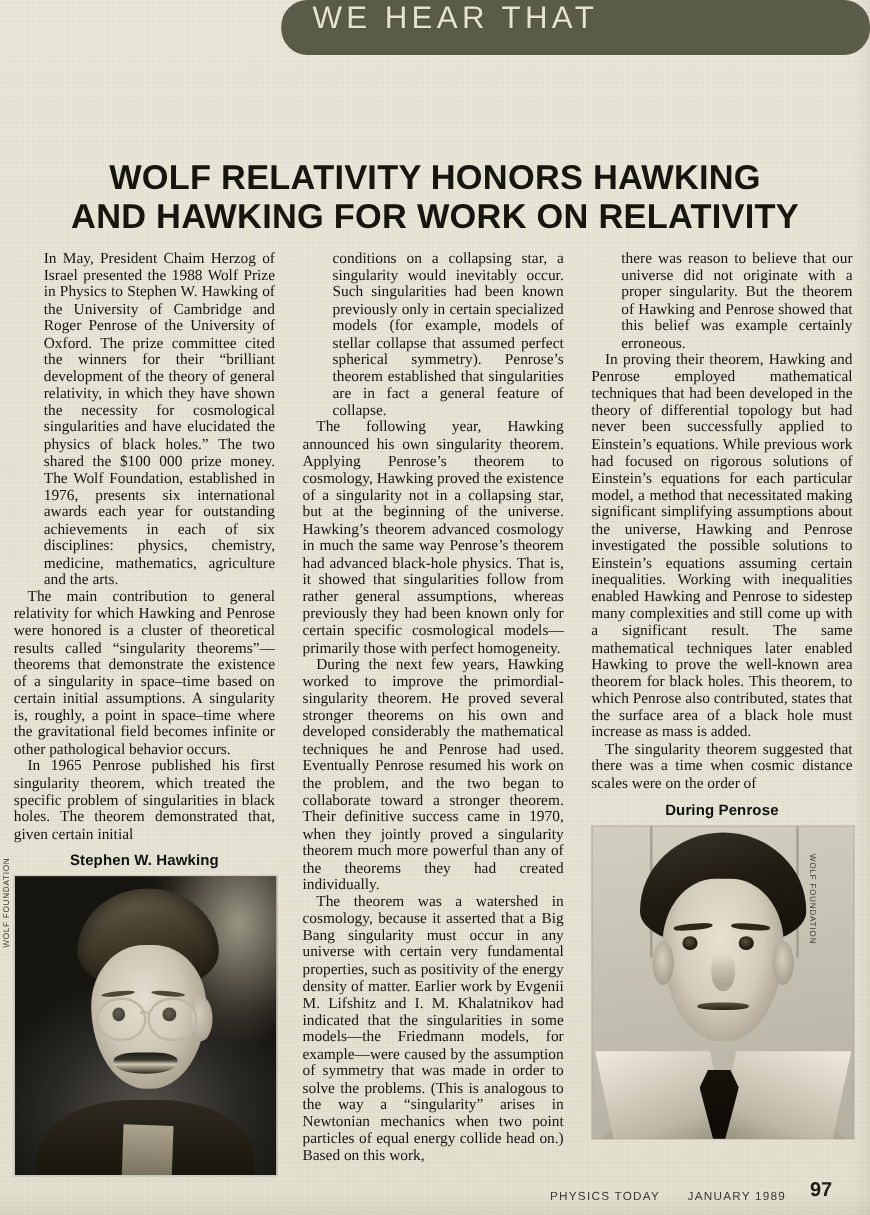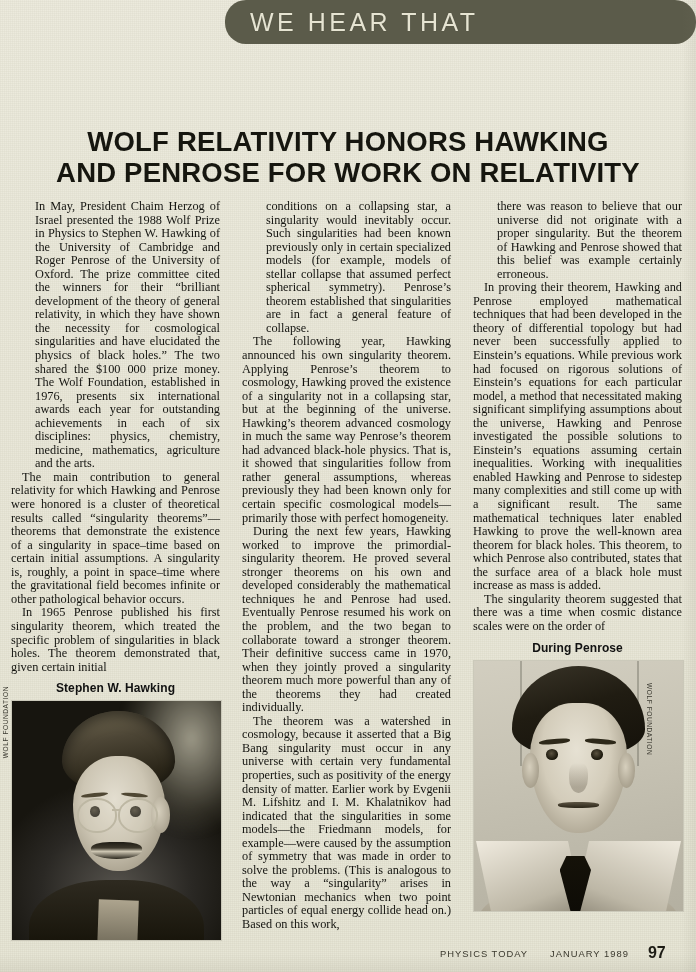--- a/index.html
+++ b/index.html
@@ -17,21 +17,21 @@
       repeating-linear-gradient(0deg, rgba(0,0,0,0.022) 0 1px, rgba(255,255,255,0.02) 1px 2px),
       repeating-linear-gradient(90deg, rgba(0,0,0,0.018) 0 1px, rgba(255,255,255,0.015) 1px 2px),
       linear-gradient(180deg,#eceadb 0%, #e9e7d7 40%, #e6e4d3 100%);
   }
   .paper-inner{position:absolute;inset:0;}
 
   
   .banner{
     position:absolute;left:225px;top:0;width:471px;height:44px;
     background:#5b5b4a;
-    display:flex;align-items:center;border-radius:21px;
+    display:flex;align-items:flex-start;border-radius:21px;
   }
   .banner-title{
     color:#e6e4d2;
     font-family:"Liberation Sans", sans-serif;
     font-size:25px;
     letter-spacing:3.5px;
     font-weight:400;
     margin-left:25px;
     text-shadow:0 0 1px rgba(0,0,0,.3);
   }
@@ -235,21 +235,21 @@
     color:#3b3a31;
     writing-mode:vertical-rl;
     white-space:nowrap;
   }
   .credit.left{left:2px;top:686px;transform:rotate(180deg);}
   .credit.right{left:646px;top:683px;}
 
   
   .footer{
     position:absolute;left:440px;top:944px;width:240px;
-    display:flex;align-items:center;
+    display:flex;align-items:flex-end;
     font-family:"Liberation Sans", sans-serif;
     color:#3a382d;
   }
   .footer .ft{font-size:9.4px;letter-spacing:1px;}
   .footer .fd{font-size:9.4px;letter-spacing:1px;margin-left:22px;}
   .footer .fp{font-size:16px;font-weight:700;margin-left:19px;color:#1d1c15;}
 
   
   .scan-edge{
     position:absolute;right:0;top:0;width:14px;height:972px;
@@ -267,21 +267,21 @@
 
 <div class="page">
   <div class="paper-inner">
 
     <div class="banner">
       <div class="banner-title">WE HEAR THAT</div>
     </div>
 
     <h1 class="headline">
       <span class="l1">WOLF RELATIVITY HONORS HAWKING</span>
-      <span class="l2">AND PENROSE FOR WORK ON RELATIVITY</span>
+      <span class="l2">AND HAWKING FOR WORK ON RELATIVITY</span>
     </h1>
 
     <div class="cols">
 
       <div class="col">
         <p class="noindent">In May, President Chaim Herzog of Israel presented the 1988 Wolf Prize in Physics to Stephen W. Hawking of the University of Cambridge and Roger Penrose of the University of Oxford. The prize committee cited the winners for their “brilliant development of the theory of general relativity, in which they have shown the necessity for cosmological singularities and have elucidated the physics of black holes.” The two shared the $100 000 prize money. The Wolf Foundation, established in 1976, presents six international awards each year for outstanding achievements in each of six disciplines: physics, chemistry, medicine, mathematics, agriculture and the arts.</p>
         <p>The main contribution to general relativity for which Hawking and Penrose were honored is a cluster of theoretical results called “singularity theorems”—theorems that demonstrate the existence of a singularity in space–time based on certain initial assumptions. A singularity is, roughly, a point in space–time where the gravitational field becomes infinite or other pathological behavior occurs.</p>
         <p>In 1965 Penrose published his first singularity theorem, which treated the specific problem of singularities in black holes. The theorem demonstrated that, given certain initial</p>
 
         <div class="caption">Stephen W. Hawking</div>

